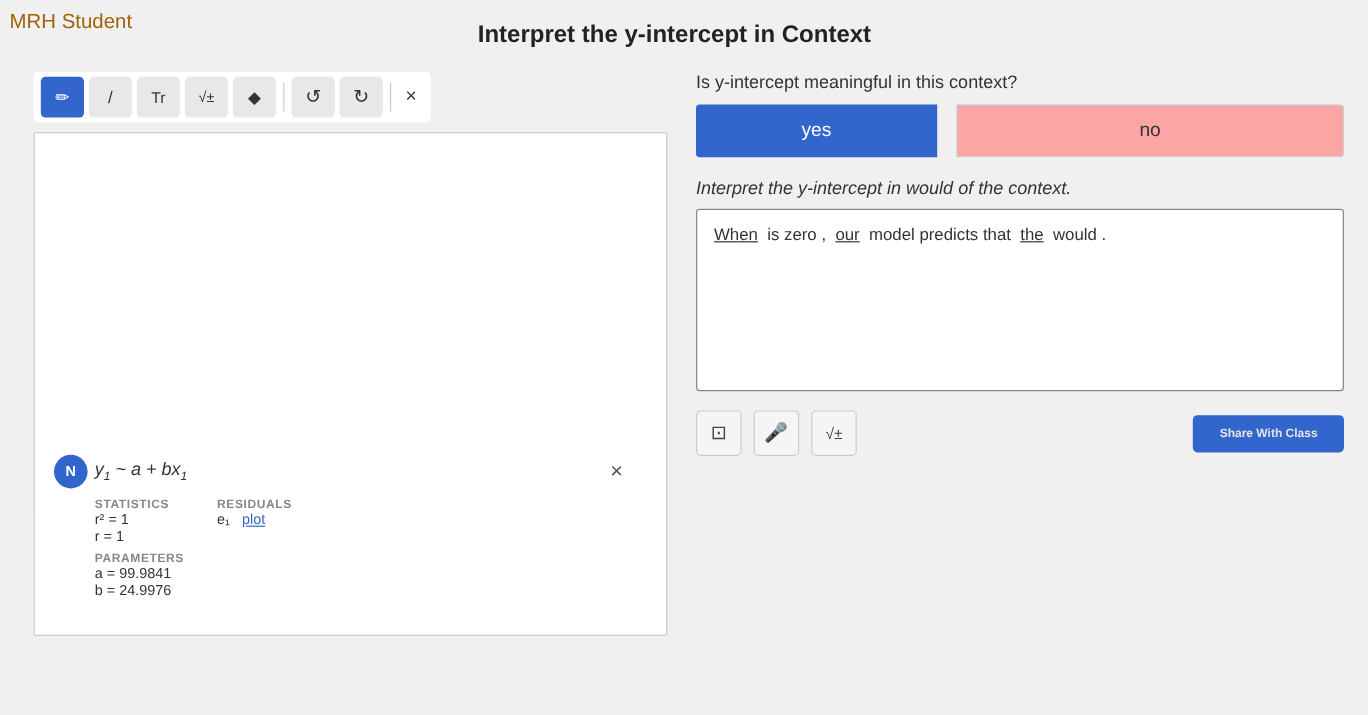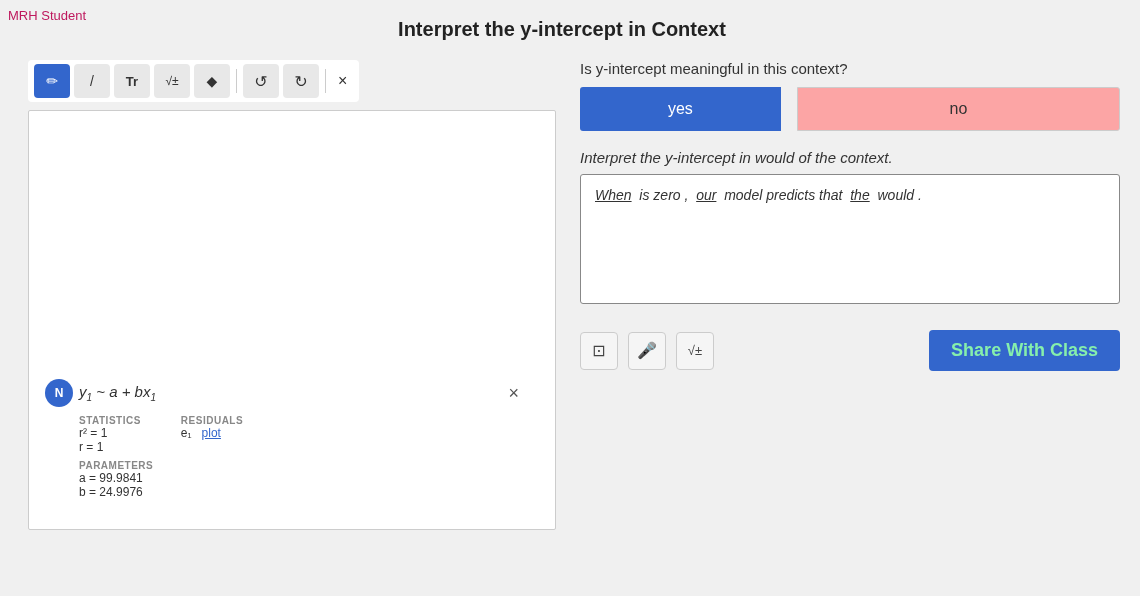--- a/index.html
+++ b/index.html
@@ -10,22 +10,22 @@
       font-family: Arial, sans-serif;
       overflow: hidden;
       position: relative;
     }
 
     
     .header {
       position: absolute;
       top: 8px;
       left: 8px;
-      font-size: 13px;
-      color: #be185d;
+      font-size: 17px;
+      color: #a16207;
       font-weight: 500;
     }
 
     
     .page-title {
       position: absolute;
       top: 18px;
       left: 0; right: 16px;
       text-align: center;
       font-size: 20px;
@@ -209,30 +209,29 @@
 
     .interpret-label {
       font-size: 15px;
       color: #333;
       margin-bottom: 8px;
       font-style: italic;
     }
 
     .answer-box {
       width: 100%;
-      height: 130px;
+      height: 152px;
       background: #fff;
       border: 1.5px solid #888;
       border-radius: 3px;
       padding: 12px 14px;
       font-size: 14px;
       color: #333;
-      margin-bottom: 26px;
+      margin-bottom: 16px;
       position: relative;
-      font-style: italic;
     }
 
     .answer-text {
       font-size: 14px;
       color: #333;
     }
 
     .answer-text .underline {
       text-decoration: underline;
     }
@@ -246,25 +245,25 @@
       display: flex;
       align-items: center;
       justify-content: center;
       cursor: pointer;
       font-size: 16px;
       color: #444;
     }
 
     .share-btn {
       background: #3366cc;
-      color: #86efac;
+      color: #e5e5e5;
       border: none;
       border-radius: 4px;
       padding: 10px 22px;
-      font-size: 18px;
+      font-size: 10px;
       font-weight: 600;
       cursor: pointer;
       margin-left: auto;
     }
 
     .bottom-toolbar-row {
       display: flex;
       align-items: center;
       gap: 10px;
       width: 100%;
@@ -280,21 +279,21 @@
 
 <div class="header">
   <span>MRH Student</span>
 </div>
 
 <div class="page-title">Interpret the y-intercept in Context</div>
 
 <div class="toolbar">
   <button class="toolbar-btn active">✏</button>
   <button class="toolbar-btn">/</button>
-  <button class="toolbar-btn" style="font-size:13px;font-weight:bold;">Tr</button>
+  <button class="toolbar-btn" style="font-size:13px;font-weight:normal;">Tr</button>
   <button class="toolbar-btn" style="font-size:12px;">√±</button>
   <button class="toolbar-btn">◆</button>
   <div class="toolbar-divider"></div>
   <button class="toolbar-btn" style="font-size:16px;">↺</button>
   <button class="toolbar-btn" style="font-size:16px; transform:scaleX(-1);">↺</button>
   <div class="toolbar-divider"></div>
   <span class="toolbar-x">×</span>
 </div>
 
 <div class="canvas-area">

